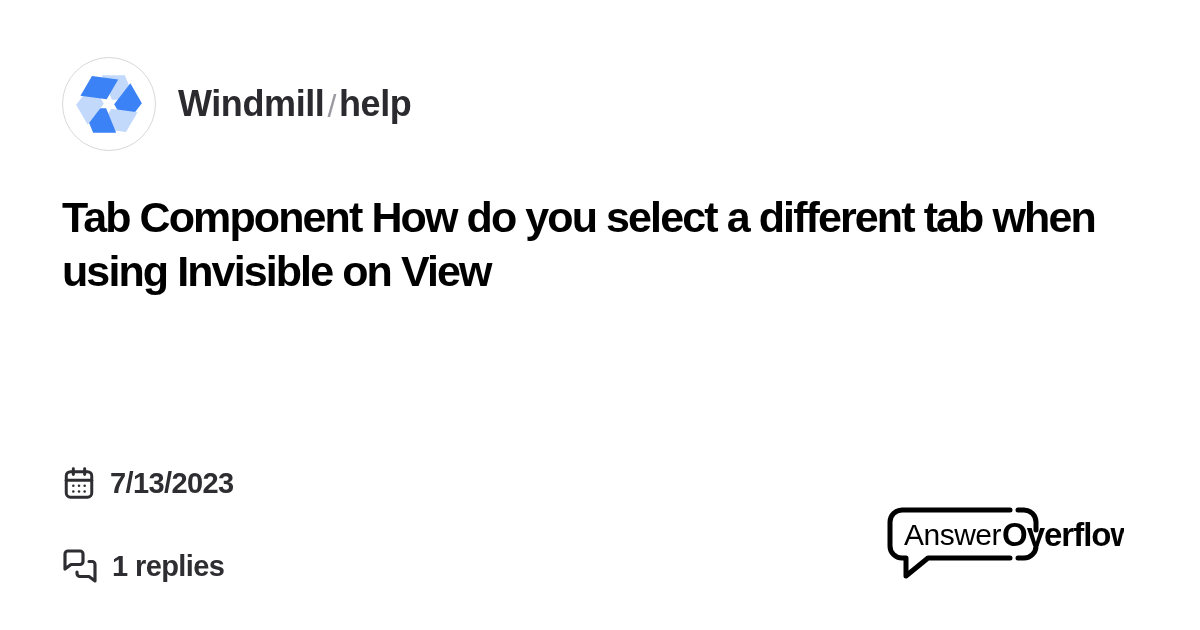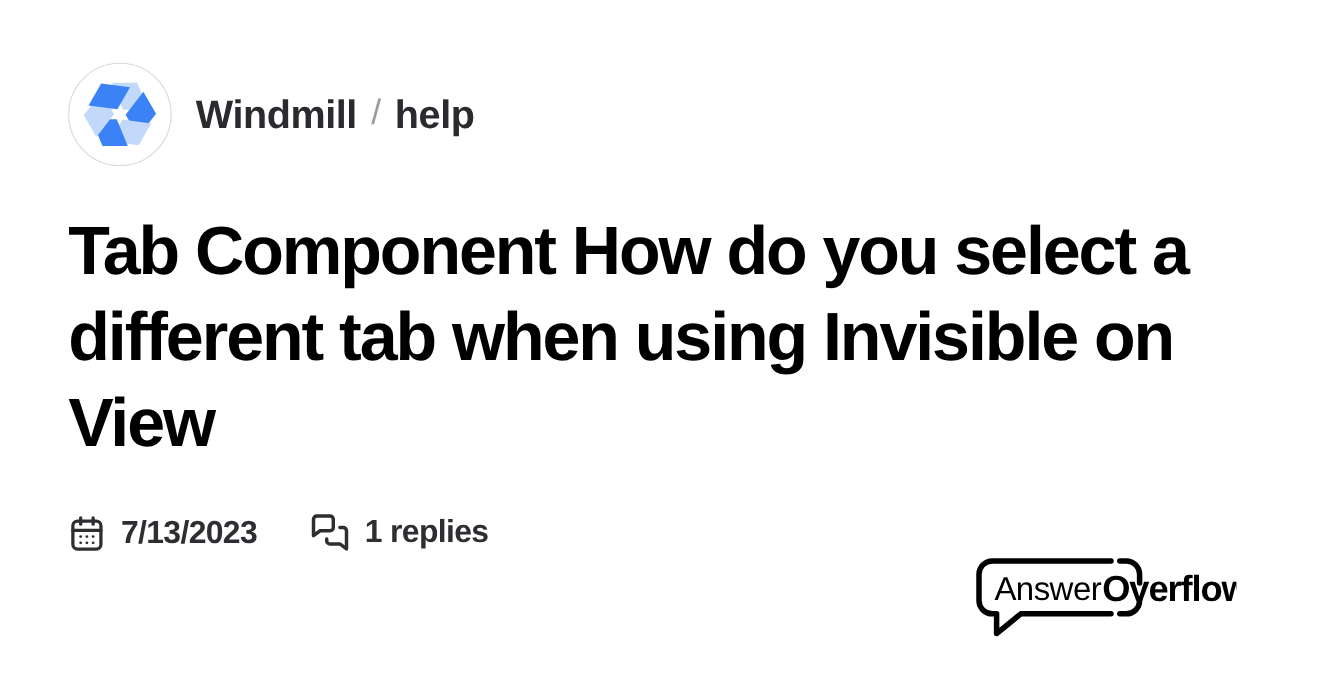--- a/index.html
+++ b/index.html
@@ -37,52 +37,53 @@
     display: flex;
     align-items: center;
     justify-content: center;
     flex: 0 0 auto;
     overflow: hidden;
   }
   .server-avatar svg { display: block; }
 
   .server-breadcrumb {
     display: flex;
-    align-items: flex-start;
-    gap: 13px;
+    align-items: flex-end;
+    gap: 3px;
     font-size: 36px;
     font-weight: 700;
     letter-spacing: -0.4px;
     line-height: 1;
     white-space: nowrap;
   }
   .crumb-server { color: #2b2b2f; }
   .crumb-sep    { color: #9a9aa2; font-weight: 400; font-size: 32px; }
   .crumb-channel{ color: #2b2b2f; }
 
   
   .thread-title {
     margin-top: 38px;
     max-width: 1078px;
-    font-size: 62px;
+    font-size: 43px;
     line-height: 1.26;
     font-weight: 800;
     letter-spacing: -1.9px;
     color: #000000;
     word-break: normal;
   }
 
   
   .meta-row {
     position: absolute;
     left: 62px;
     top: 466px;
     display: flex;
-    align-items: flex-end;
+    align-items: flex-start;
     gap: 48px;
+    flex-direction: column;
   }
   .meta-item {
     display: flex;
     align-items: center;
     gap: 14px;
   }
   .meta-item .meta-icon { display: flex; align-items: center; flex: 0 0 auto; }
   .meta-item .meta-text {
     font-size: 29px;
     font-weight: 700;

